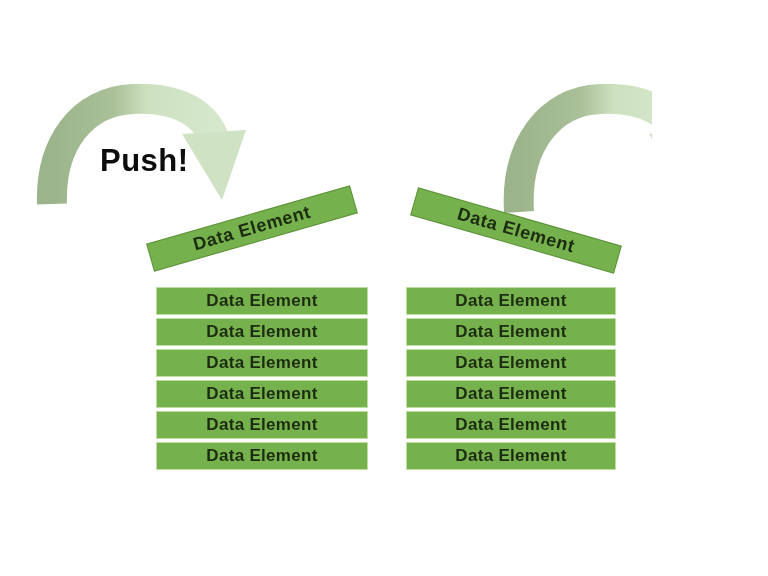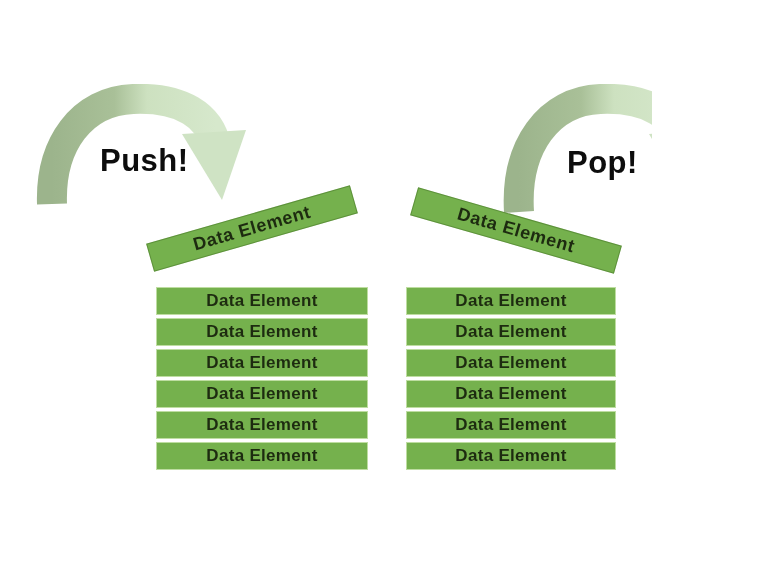--- a/index.html
+++ b/index.html
@@ -76,21 +76,20 @@
         <stop offset="38%" stop-color="#a9c098"></stop>
         <stop offset="58%" stop-color="#cde1c0"></stop>
         <stop offset="100%" stop-color="#d6e8cc"></stop>
       </linearGradient>
     </defs>
     <path d="M 22 128 C 18 62, 52 17, 103 15 C 152 13, 180 32, 186 62" fill="none" stroke="url(#gradPop)" stroke-width="30" stroke-linecap="butt"></path>
     <polygon points="152,50 216,46 192,116" fill="#cfe3c4"></polygon>
   </svg>
 
   <div class="op-label push-label">Push!</div>
-  <div class="op-label pop-label">Pop!</div>
 
   <div class="tilted-box tilted-left">
     <span>Data Element</span>
   </div>
   <div class="tilted-box tilted-right">
     <span>Data Element</span>
   </div>
 
   <div class="stack stack-left">
     <div class="stack-item">Data Element</div>

